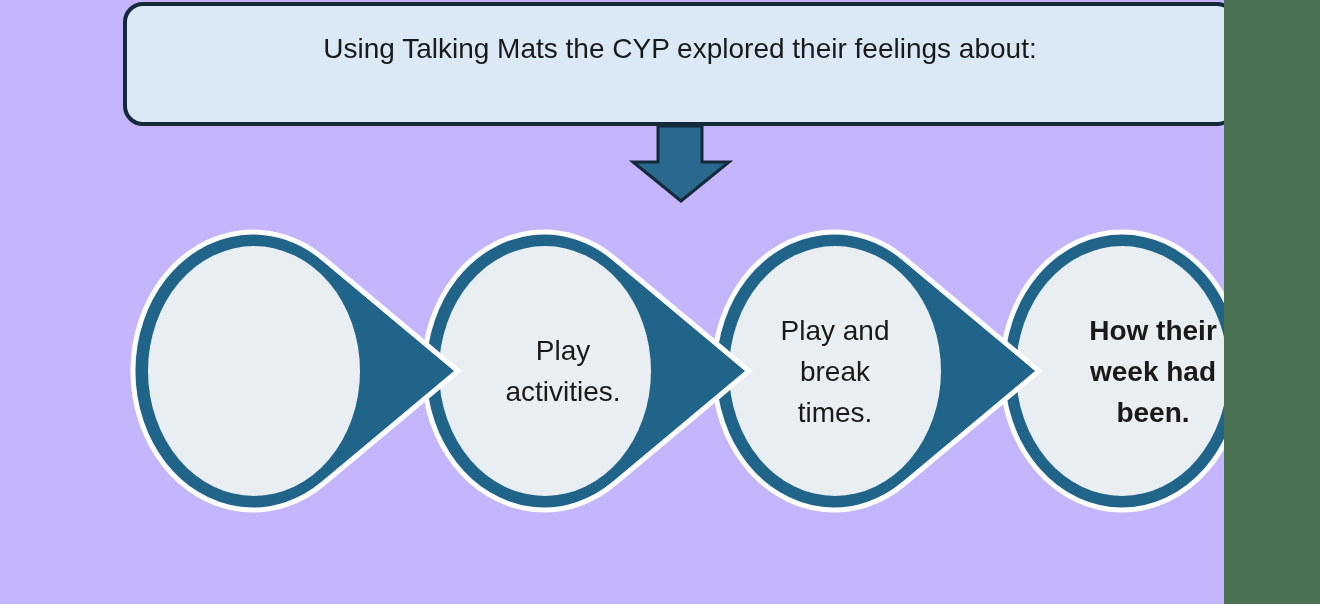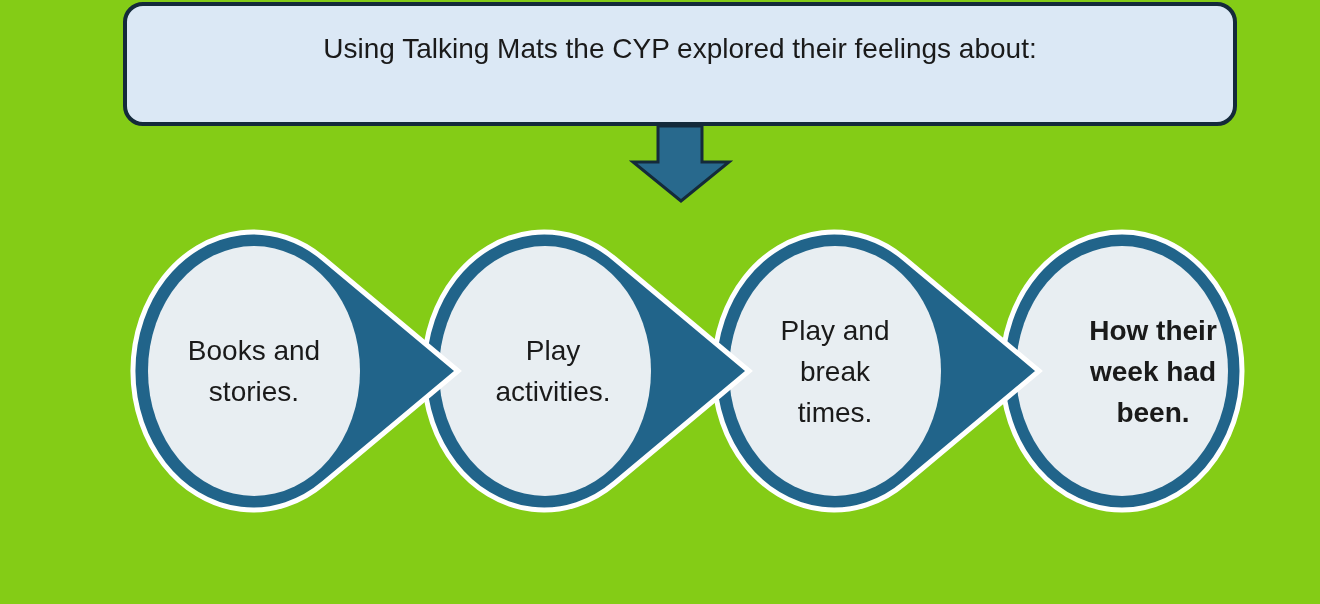--- a/index.html
+++ b/index.html
@@ -3,23 +3,23 @@
 <meta charset="utf-8">
 <style>
   html, body {
     margin: 0;
     padding: 0;
     background: #4a7152;
     font-family: "Liberation Sans", sans-serif;
   }
   .canvas {
     position: relative;
-    width: 1320px;
+    width: 1224px;
     height: 604px;
-    background: #84cc16;
+    background: #c4b5fd;
     overflow: hidden;
   }
   .shapes-svg {
     position: absolute;
     left: 0;
     top: 0;
     width: 1320px;
     height: 604px;
   }
   .title-box {
@@ -48,21 +48,21 @@
     display: flex;
     align-items: center;
     justify-content: center;
     text-align: center;
     font-size: 28px;
     line-height: 41px;
     color: #1a1a1a;
     white-space: pre-line;
   }
   .step-label.s1 { left: 139px; }
-  .step-label.s2 { left: 438px; }
+  .step-label.s2 { left: 448px; }
   .step-label.s3 { left: 720px; }
   .step-label.s4 { left: 1038px; font-weight: bold; }
 </style>
 </head>
 <body>
 
 <div class="canvas">
 
   <svg class="shapes-svg" viewBox="0 0 1320 604" xmlns="http://www.w3.org/2000/svg">
 
@@ -78,22 +78,20 @@
     <ellipse cx="545" cy="371" rx="106" ry="125" fill="#e8eef2"></ellipse>
 
     <path d="M 458 371 L 324 259 A 120 139 0 1 0 324 483 Z" fill="#21648a" stroke="#ffffff" stroke-width="5" stroke-linejoin="miter"></path>
     <ellipse cx="254" cy="371" rx="106" ry="125" fill="#e8eef2"></ellipse>
   </svg>
 
   <div class="title-box">
     <div class="title-text">Using Talking Mats the CYP explored their feelings about:</div>
   </div>
 
-  <div class="step-label s1">Books and
-stories.</div>
   <div class="step-label s2">Play
 activities.</div>
   <div class="step-label s3">Play and
 break
 times.</div>
   <div class="step-label s4">How their
 week had
 been.</div>
 
 </div>

